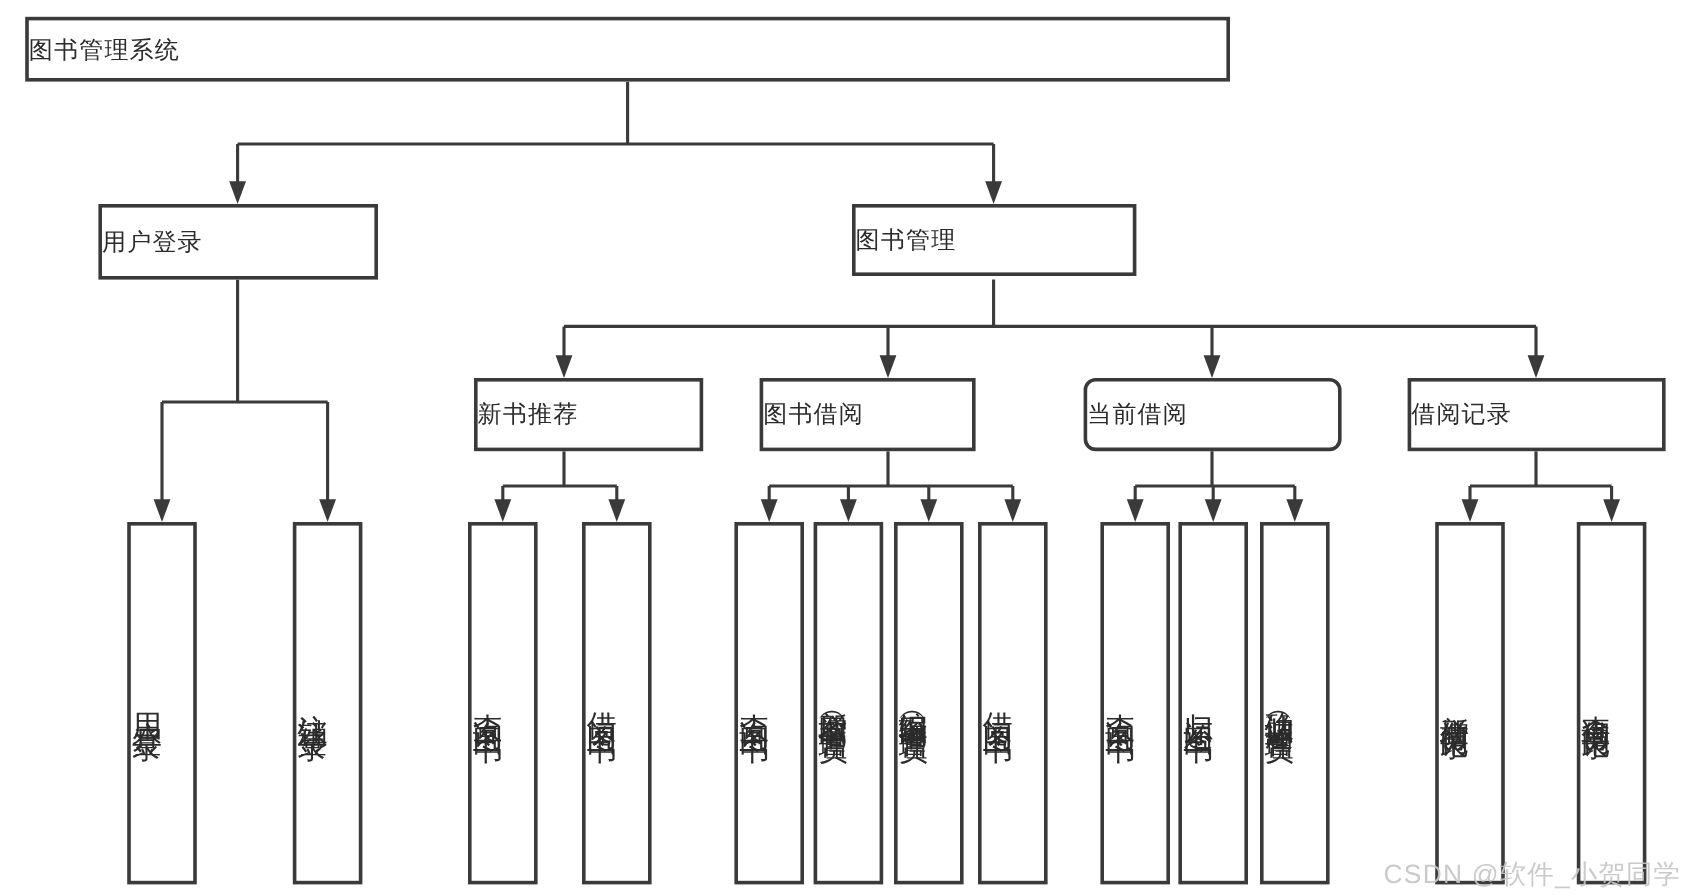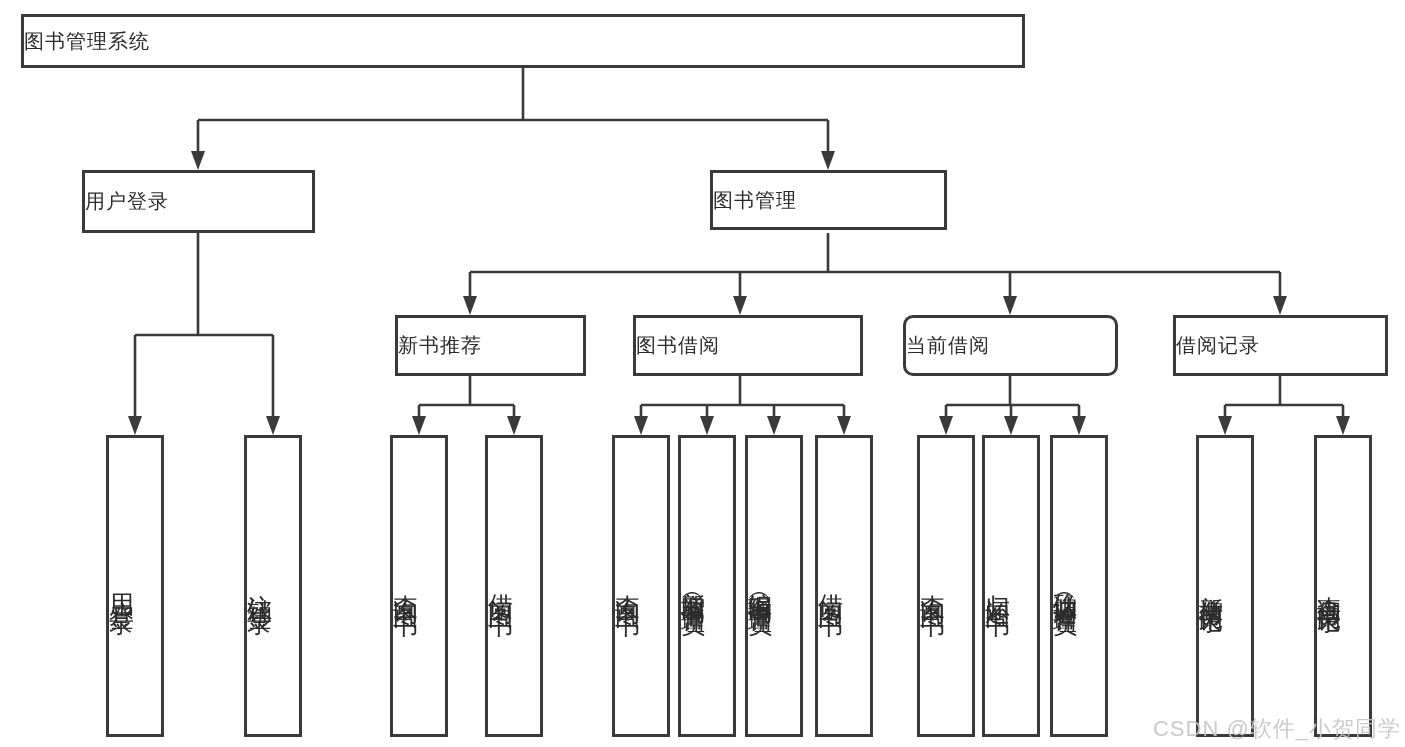--- a/index.html
+++ b/index.html
@@ -102,21 +102,21 @@
   <div class="box hbox" style="left:82px; top:170px; width:233px; height:63px;">
     <span>用户登录</span>
   </div>
   <div class="box hbox" style="left:710px; top:170px; width:237px; height:60px;">
     <span>图书管理</span>
   </div>
 
   <div class="box hbox" style="left:363px; top:315px; width:191px; height:61px;margin-left:32px;">
     <span>新书推荐</span>
   </div>
-  <div class="box hbox" style="left:633px; top:315px; width:230px; height:61px;">
+  <div class="box hbox" style="left:633px; top:315px; width:180px; height:61px;">
     <span>图书借阅</span>
   </div>
   <div class="box hbox" style="left:903px; top:315px; width:215px; height:61px;border-radius:10px;">
     <span>当前借阅</span>
   </div>
   <div class="box hbox" style="left:1173px; top:315px; width:215px; height:61px;">
     <span>借阅记录</span>
   </div>
 
   <div class="box vbox" style="left:106px; top:435px; width:58px; height:302px;">

